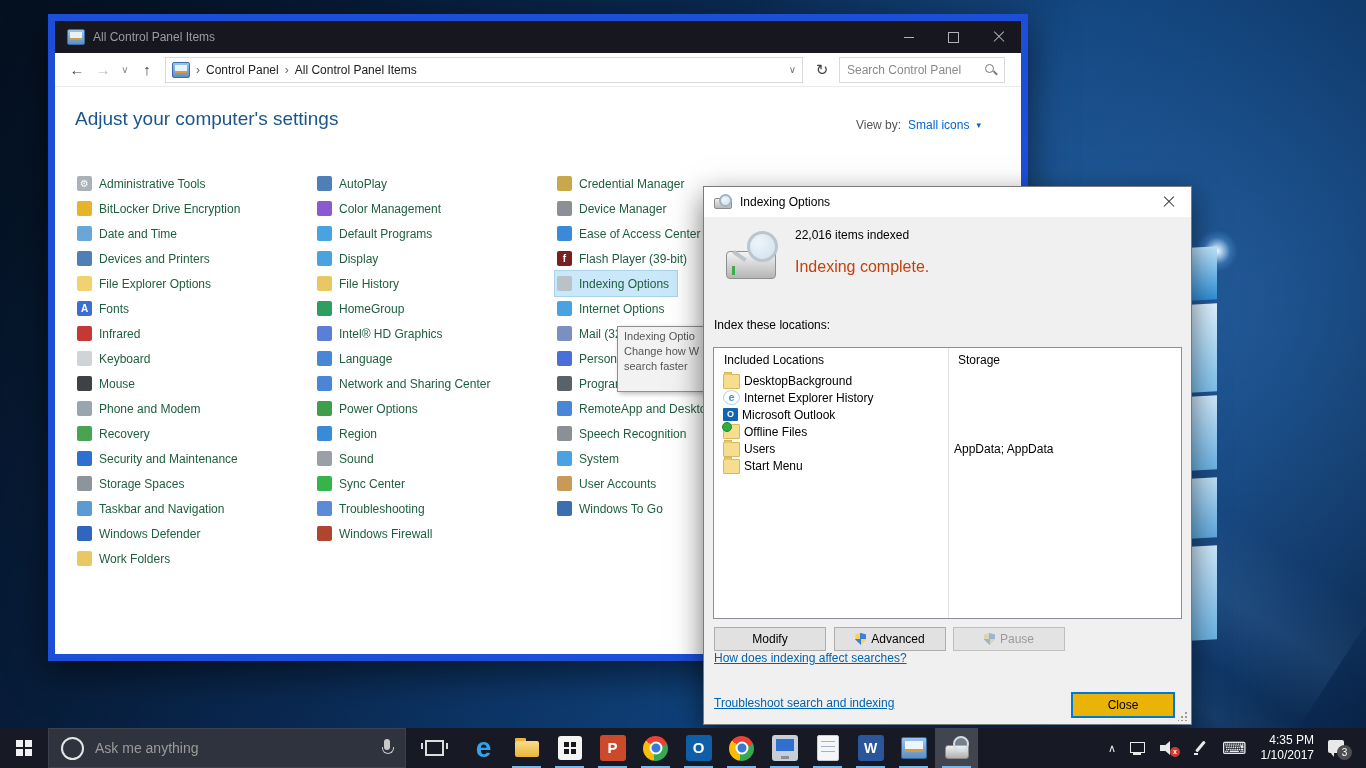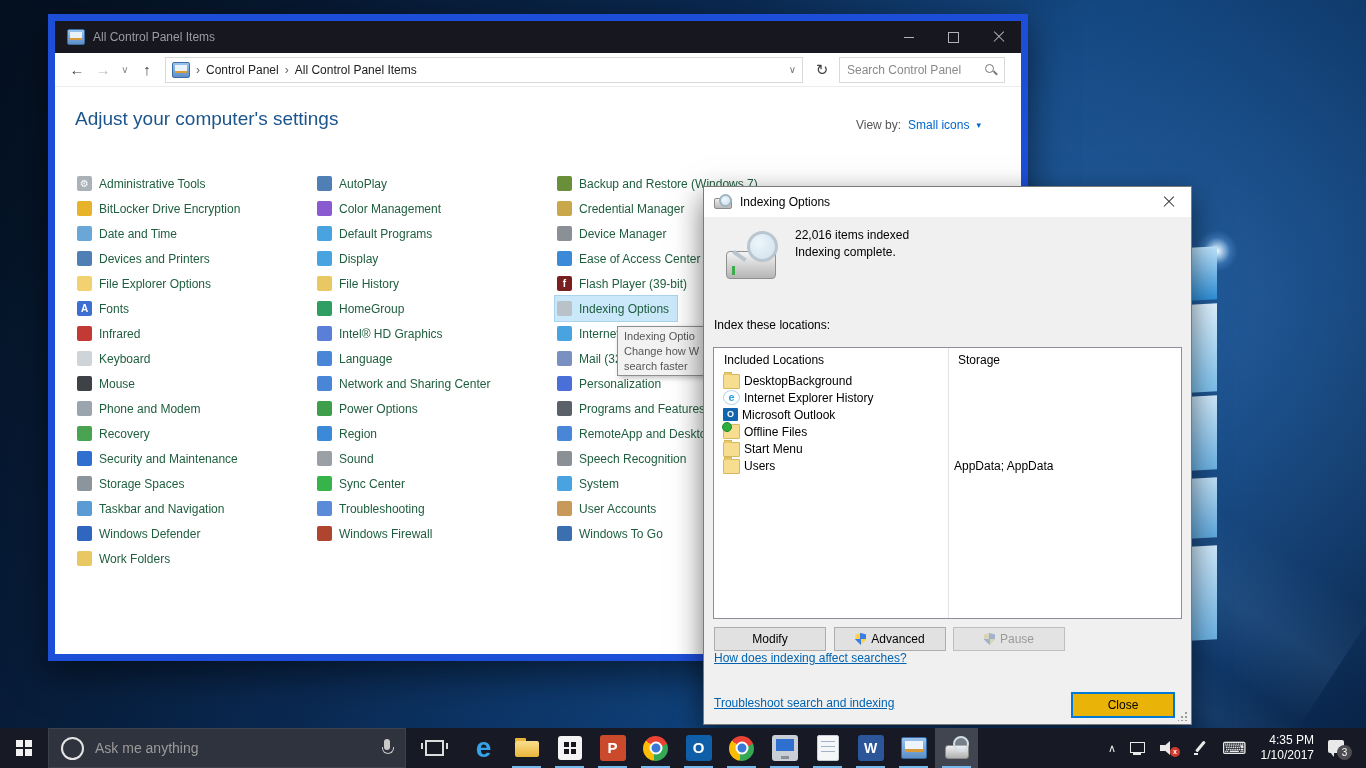--- a/index.html
+++ b/index.html
@@ -69,21 +69,21 @@
   .cpl-col{width:240px;}
   .cpl-item{height:25px;display:flex;align-items:center;gap:7px;font-size:12px;color:#1e5e3e;
     padding:0 8px 0 2px;width:max-content;cursor:default;}
   .cpl-item.hl{background:#cbe7fa;box-shadow:0 0 0 1px #a9d4ee;}
   .cp-ico{width:15px;height:15px;border-radius:2px;flex:none;display:flex;align-items:center;
     justify-content:center;font-size:10px;font-weight:bold;color:#fff;}
 
   
   .tooltip{position:absolute;left:617px;top:326px;width:96px;height:46px;background:#f2f2f2;
     border:1px solid #8f8f8f;box-shadow:2px 2px 5px rgba(0,0,0,.25);z-index:30;
-    font-size:11px;line-height:15px;color:#565656;padding:2px 0 0 6px;white-space:nowrap;overflow:hidden;}
+    font-size:11px;line-height:15px;color:#565656;padding:2px 0 16px 6px;white-space:nowrap;overflow:hidden;}
 
   
   .dlg{position:absolute;left:703px;top:186px;width:487px;height:537px;background:#f0f0f0;
     border:1px solid #7a7a7a;box-shadow:0 10px 28px rgba(0,0,0,.55);z-index:50;}
   .dlg-tb{position:absolute;left:0;top:0;right:0;height:30px;background:#fff;
     display:flex;align-items:center;padding-left:10px;gap:8px;}
   .dlg-title{font-size:12px;color:#000;flex:1;}
   .dlg-close{width:45px;height:30px;display:flex;align-items:center;justify-content:center;}
   .dlg-close .g-x::before,.dlg-close .g-x::after{background:#333;}
   .mini-drive{width:18px;height:16px;position:relative;flex:none;}
@@ -94,21 +94,21 @@
 
   .idx-ico{position:absolute;left:22px;top:44px;width:54px;height:50px;}
   .idx-drive{position:absolute;left:0;bottom:2px;width:48px;height:26px;border:1px solid #8f8f8f;border-radius:4px;
      background:linear-gradient(#f4f4f4,#b5b5b5);}
   .idx-led{position:absolute;left:6px;bottom:6px;width:3px;height:9px;background:#3fae4a;}
   .idx-lens{position:absolute;right:2px;top:0;width:25px;height:25px;border:3px solid #b9c6cf;border-radius:50%;
      background:radial-gradient(circle at 35% 35%,#ecf5fb,#cfe0ec);}
   .idx-handle{position:absolute;left:6px;top:23px;width:15px;height:4px;background:#b9c6cf;transform:rotate(35deg);}
 
   .dlg-count{position:absolute;left:91px;top:41px;font-size:12px;color:#000;}
-  .dlg-status{position:absolute;left:91px;top:58px;font-size:12px;color:#000000;}
+  .dlg-status{position:absolute;left:91px;top:71px;font-size:16px;color:#c2410c;}
   .dlg-loclabel{position:absolute;left:10px;top:131px;font-size:12px;color:#000;}
 
   .listbox{position:absolute;left:9px;top:160px;width:467px;height:270px;background:#fff;
     border:1px solid #8a8f99;}
   .lb-divider{position:absolute;left:234px;top:0;bottom:0;width:1px;background:#e4e4e4;}
   .lb-head{display:flex;font-size:12px;color:#000;padding:5px 0 5px 10px;}
   .lb-h1{width:228px;} .lb-h2{padding-left:6px;}
   .lb-row{height:17px;display:flex;align-items:center;font-size:12px;color:#000;position:relative;}
   .lb-ico{width:15px;height:13px;margin:0 4px 0 9px;flex:none;position:relative;}
   .li-folder{background:#f7dd8f;border:1px solid #d8b85c;border-radius:1px;margin-top:1px;}
@@ -397,24 +397,20 @@
           <span class="cp-ico" style="background: rgb(90, 138, 216);"></span>
           <span>Troubleshooting</span>
         </div>
         <div class="cpl-item">
           <span class="cp-ico" style="background: rgb(176, 69, 47);"></span>
           <span>Windows Firewall</span>
         </div>
       </div>
       <div class="cpl-col">
         <div class="cpl-item">
-          <span class="cp-ico" style="background: rgb(106, 143, 58);"></span>
-          <span>Backup and Restore (Windows 7)</span>
-        </div>
-        <div class="cpl-item">
           <span class="cp-ico" style="background: rgb(200, 168, 74);"></span>
           <span>Credential Manager</span>
         </div>
         <div class="cpl-item">
           <span class="cp-ico" style="background: rgb(138, 144, 150);"></span>
           <span>Device Manager</span>
         </div>
         <div class="cpl-item">
           <span class="cp-ico" style="background: rgb(58, 138, 216);"></span>
           <span>Ease of Access Center</span>
@@ -508,26 +504,26 @@
         <div class="lb-row">
           <span class="lb-ico li-outlook">O</span>
           <span>Microsoft Outlook</span>
         </div>
         <div class="lb-row">
           <span class="lb-ico li-offline"></span>
           <span>Offline Files</span>
         </div>
         <div class="lb-row">
           <span class="lb-ico li-folder"></span>
-          <span>Start Menu</span>
+          <span>Users</span>
+          <span class="lb-exclude">AppData; AppData</span>
         </div>
         <div class="lb-row">
           <span class="lb-ico li-folder"></span>
-          <span>Users</span>
-          <span class="lb-exclude">AppData; AppData</span>
+          <span>Start Menu</span>
         </div>
       </div>
   </div>
   <div class="dlg-btn" style="left:10px;">
     <span>Modify</span>
   </div>
   <div class="dlg-btn" style="left:130px;">
     <span class="shield"></span>
     <span>Advanced</span>
   </div>

